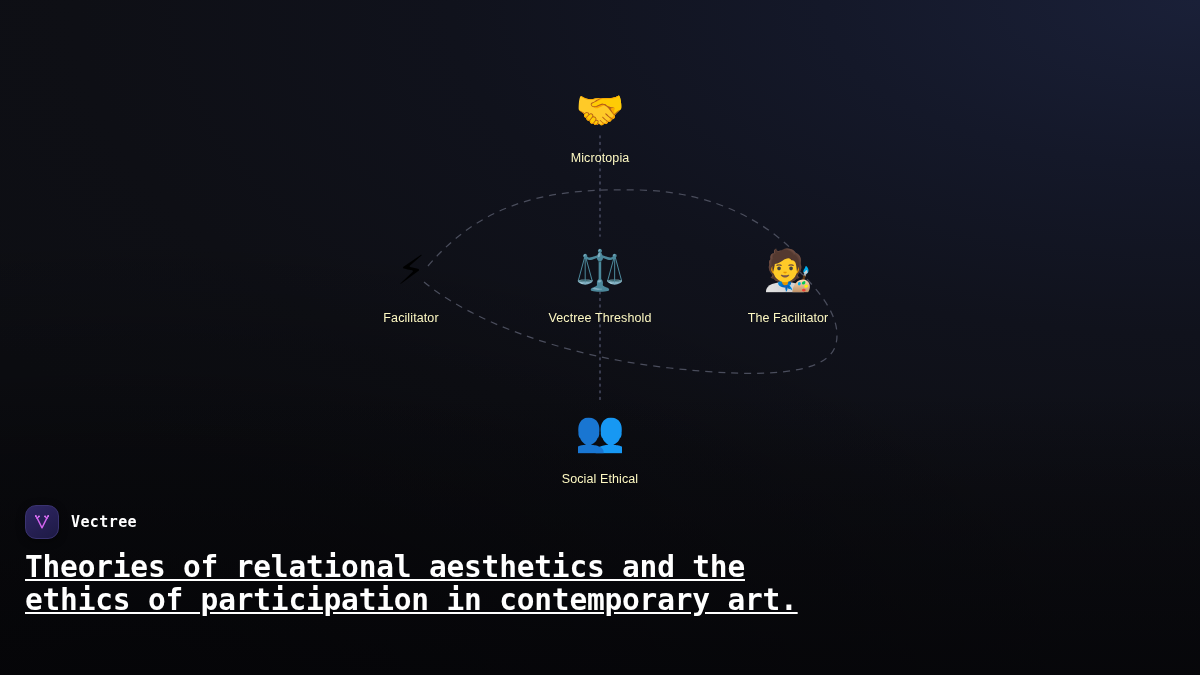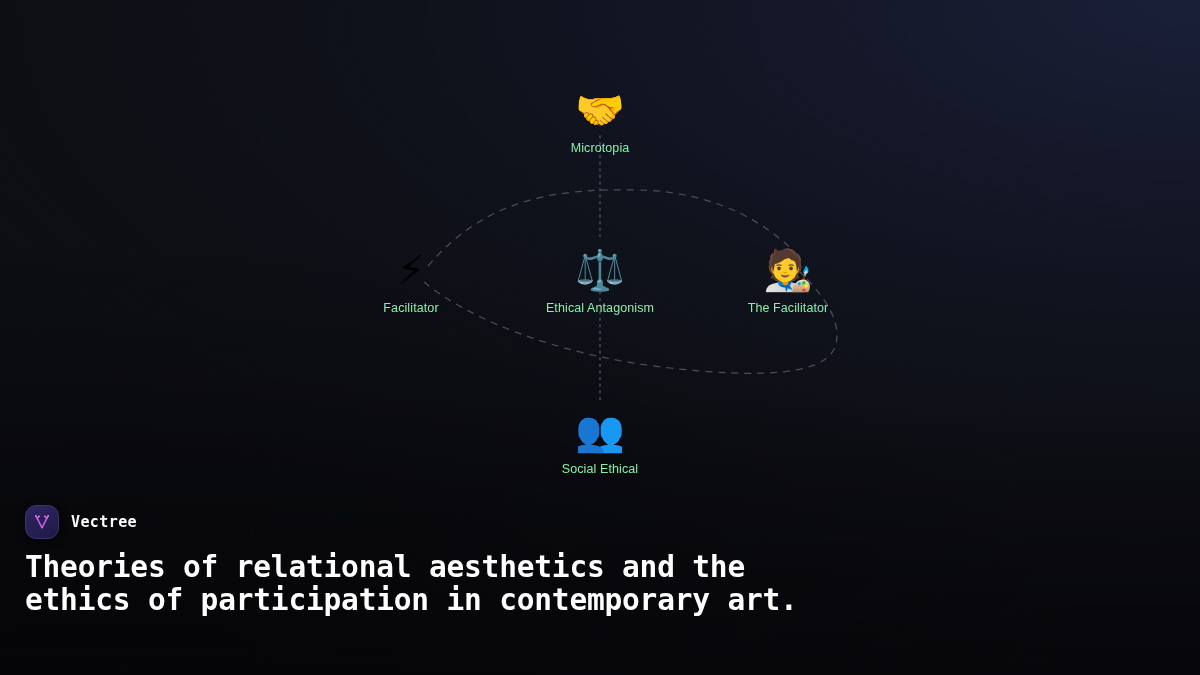--- a/index.html
+++ b/index.html
@@ -51,24 +51,24 @@
   }
   .node-emoji {
     display:block;
     font-size:40px;
     line-height:52px;
     height:52px;
     font-family:"DejaVu Sans", sans-serif;
   }
   .node-label {
     display:block;
-    margin-top:5px;
+    margin-top:15px;
     font-size:12.5px;
     line-height:15px;
-    color:#86efac;
+    color:#fef9c3;
     letter-spacing:0.1px;
     white-space:nowrap;
   }
 
   
   #footer {
     position:absolute;
     left:0; right:0; bottom:0;
     height:190px;
     padding:0 24px 16px 25px;
@@ -101,20 +101,21 @@
   #headline {
     position:absolute;
     left:25px; top:66px;
     width:830px;
     font-family:"DejaVu Sans Mono", monospace;
     font-size:29.5px;
     font-weight:bold;
     line-height:32.5px;
     color:#ffffff;
     letter-spacing:-0.2px;
+    text-decoration:underline;
   }
 
   #source-url {
     position:absolute;
     right:24px; bottom:22px;
     font-family:"DejaVu Sans Mono", monospace;
     font-size:13px;
     color:#6d7080;
     letter-spacing:0.1px;
     white-space:nowrap;
@@ -144,21 +145,21 @@
     <span class="node-label">Microtopia</span>
   </div>
 
   <div class="node" style="left:411px; top:244px;">
     <span class="node-emoji">⚡</span>
     <span class="node-label">Facilitator</span>
   </div>
 
   <div class="node" style="left:600px; top:244px;">
     <span class="node-emoji">⚖️</span>
-    <span class="node-label">Ethical Antagonism</span>
+    <span class="node-label">Vectree Threshold</span>
   </div>
 
   <div class="node" style="left:788px; top:244px;">
     <span class="node-emoji">🧑‍🎨</span>
     <span class="node-label">The Facilitator</span>
   </div>
 
   <div class="node" style="left:600px; top:405px;">
     <span class="node-emoji">👥</span>
     <span class="node-label">Social Ethical</span>

